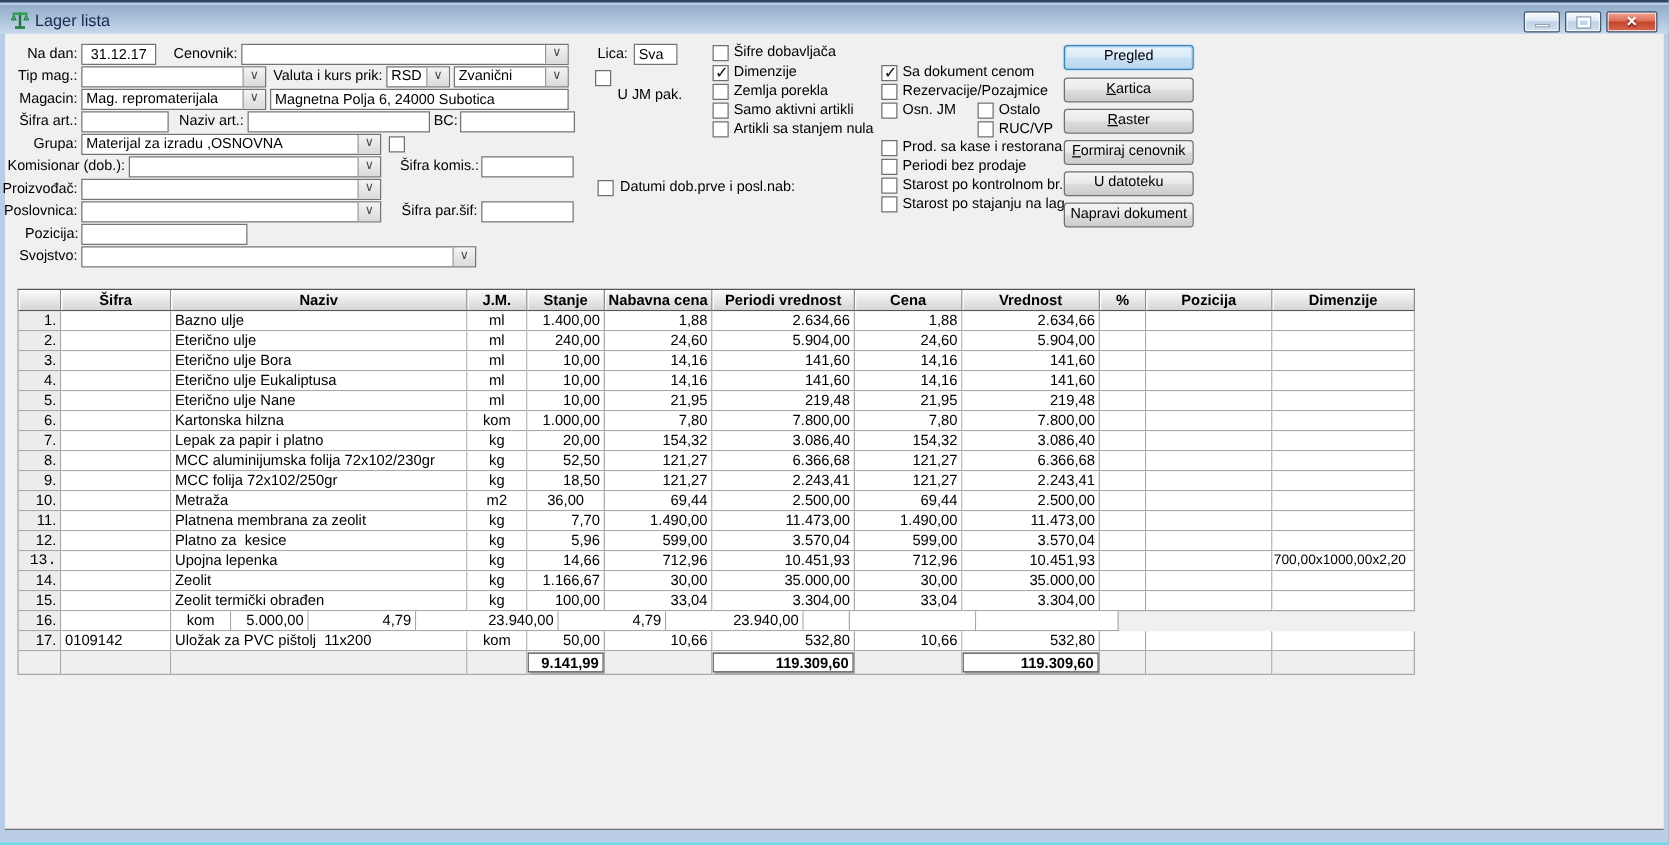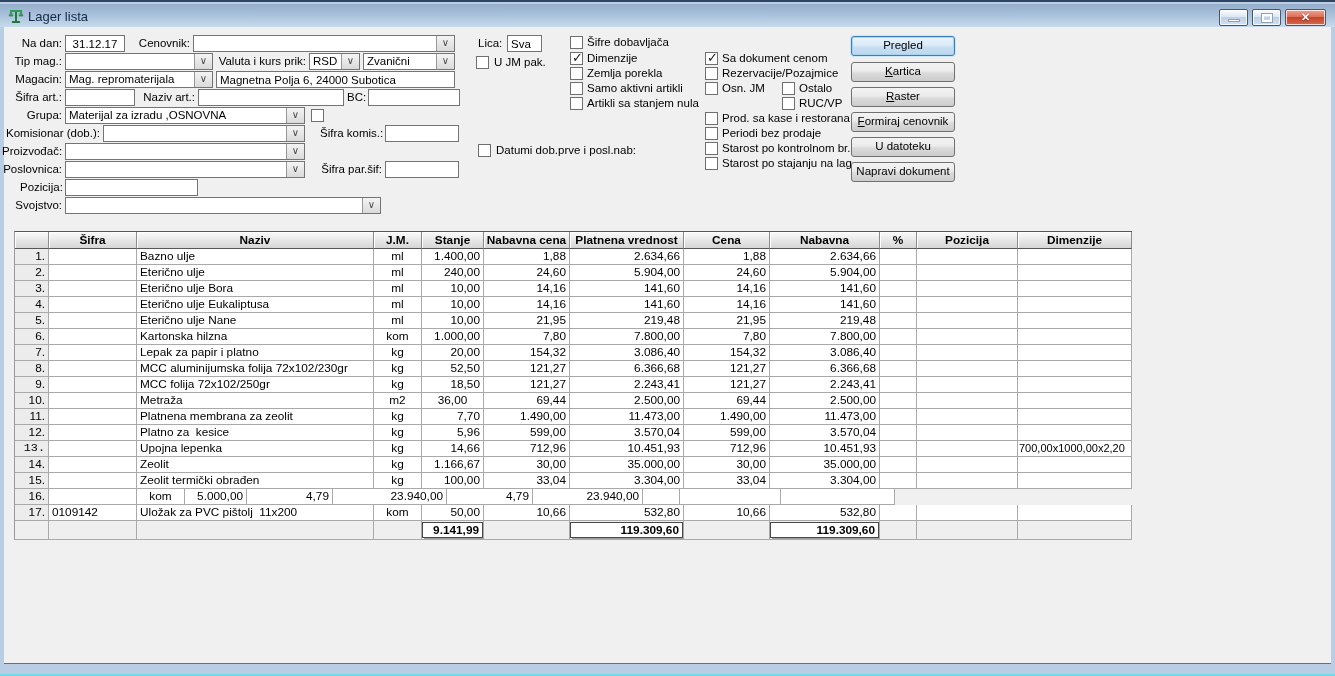--- a/index.html
+++ b/index.html
@@ -104,21 +104,21 @@
   <div class="lbl" style="left:213px;top:51px;width:93px">Valuta i kurs prik:</div>
   <div class="combo" style="left:309px;top:51px;width:51px">
     <span class="ctext">RSD</span>
     <span class="chev">∨</span>
   </div>
   <div class="combo" style="left:363px;top:51px;width:92px">
     <span class="ctext">Zvanični</span>
     <span class="chev">∨</span>
   </div>
   <div class="cb" style="left:476px;top:54px"></div>
-  <div class="cb-label" style="left:494px;top:54px">U JM pak.</div>
+  <div class="cb-label" style="left:494px;top:68px">U JM pak.</div>
 
   <div class="lbl" style="left:12px;top:69px;width:50px">Magacin:</div>
   <div class="combo" style="left:65px;top:69px;width:148px">
     <span class="ctext">Mag. repromaterijala</span>
     <span class="chev">∨</span>
   </div>
   <input class="field" style="left: 216px; top: 69px; width: 239px;" value="Magnetna Polja 6, 24000 Subotica">
 
   <div class="lbl" style="left:10px;top:87px;width:52px">Šifra art.:</div>
   <input class="field" style="left: 65px; top: 87px; width: 70px;" value="">
@@ -208,23 +208,23 @@
     </div>
 
   <div class="tablewrap" id="lager-table">
       <div class="trow hdr">
         <div class="th" style="width: 34px;"></div>
         <div class="th" style="width: 88px;">Šifra</div>
         <div class="th" style="width: 237px;">Naziv</div>
         <div class="th" style="width: 48px;">J.M.</div>
         <div class="th" style="width: 62px;">Stanje</div>
         <div class="th" style="width: 86px;">Nabavna cena</div>
-        <div class="th" style="width: 114px;">Platnena vrednost</div>
+        <div class="th" style="width: 114px;">Periodi vrednost</div>
         <div class="th" style="width: 86px;">Cena</div>
-        <div class="th" style="width: 110px;">Nabavna</div>
+        <div class="th" style="width: 110px;">Vrednost</div>
         <div class="th" style="width: 37px;">%</div>
         <div class="th" style="width: 101px;">Pozicija</div>
         <div class="th" style="width: 114px;">Dimenzije</div>
       </div>
       <div class="trow">
         <div class="td numc" style="width: 34px; text-align: right;">1.</div>
         <div class="td" style="width: 88px; text-align: left;"></div>
         <div class="td" style="width: 237px; text-align: left;">Bazno ulje</div>
         <div class="td" style="width: 48px; text-align: center;">ml</div>
         <div class="td" style="width: 62px; text-align: right;">1.400,00</div>

